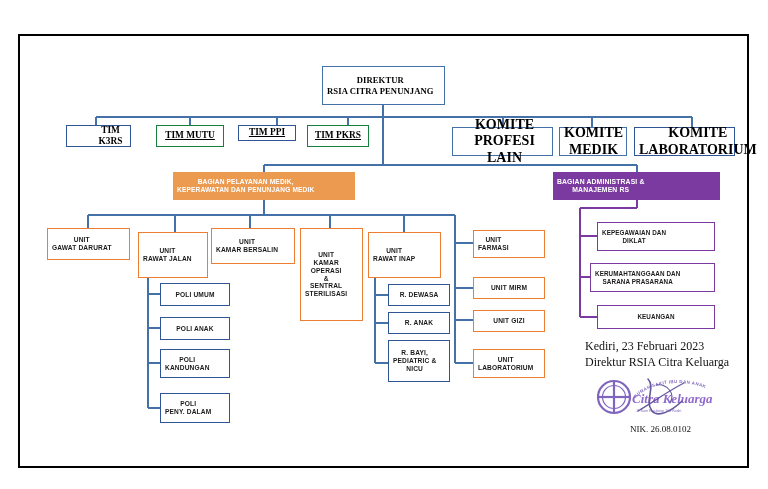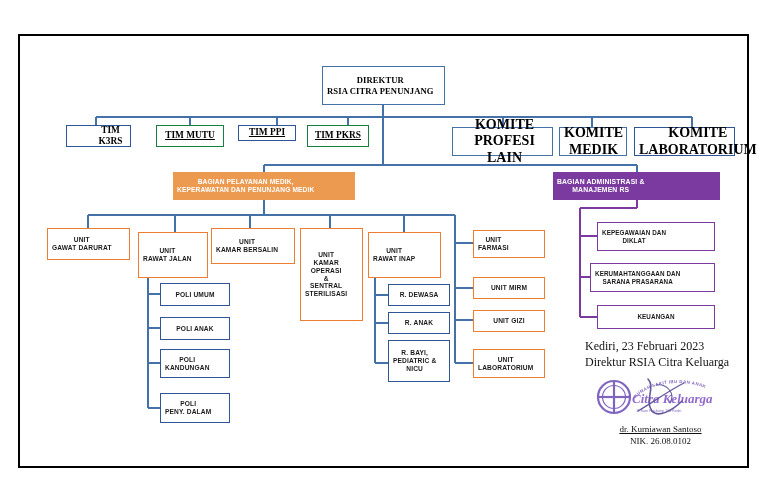--- a/index.html
+++ b/index.html
@@ -379,15 +379,14 @@
 
     <text x="50" y="41" font-family="'Liberation Sans',sans-serif" font-size="3.6" fill="#6B4BB5">Jl. Sam Ratulangi 100 Kediri</text>
 
     <path d="M62 8 C 70 16, 58 30, 66 40 C 72 47, 86 40, 96 30" fill="none" stroke="#4A3B8C" stroke-width="1.6" stroke-linecap="round"></path>
     <path d="M52 40 C 66 32, 82 20, 98 12" fill="none" stroke="#4A3B8C" stroke-width="1.3" stroke-linecap="round"></path>
     <path d="M70 14 C 80 12, 90 22, 84 32" fill="none" stroke="#4A3B8C" stroke-width="1.1" stroke-linecap="round"></path>
   </g>
 </svg>
 
 <div id="sig-name-block">
-  <span id="sig-name">dr. Kurniawan Santoso</span>
   <span id="sig-nik">NIK. 26.08.0102</span>
 </div>
 
 </body></html>

